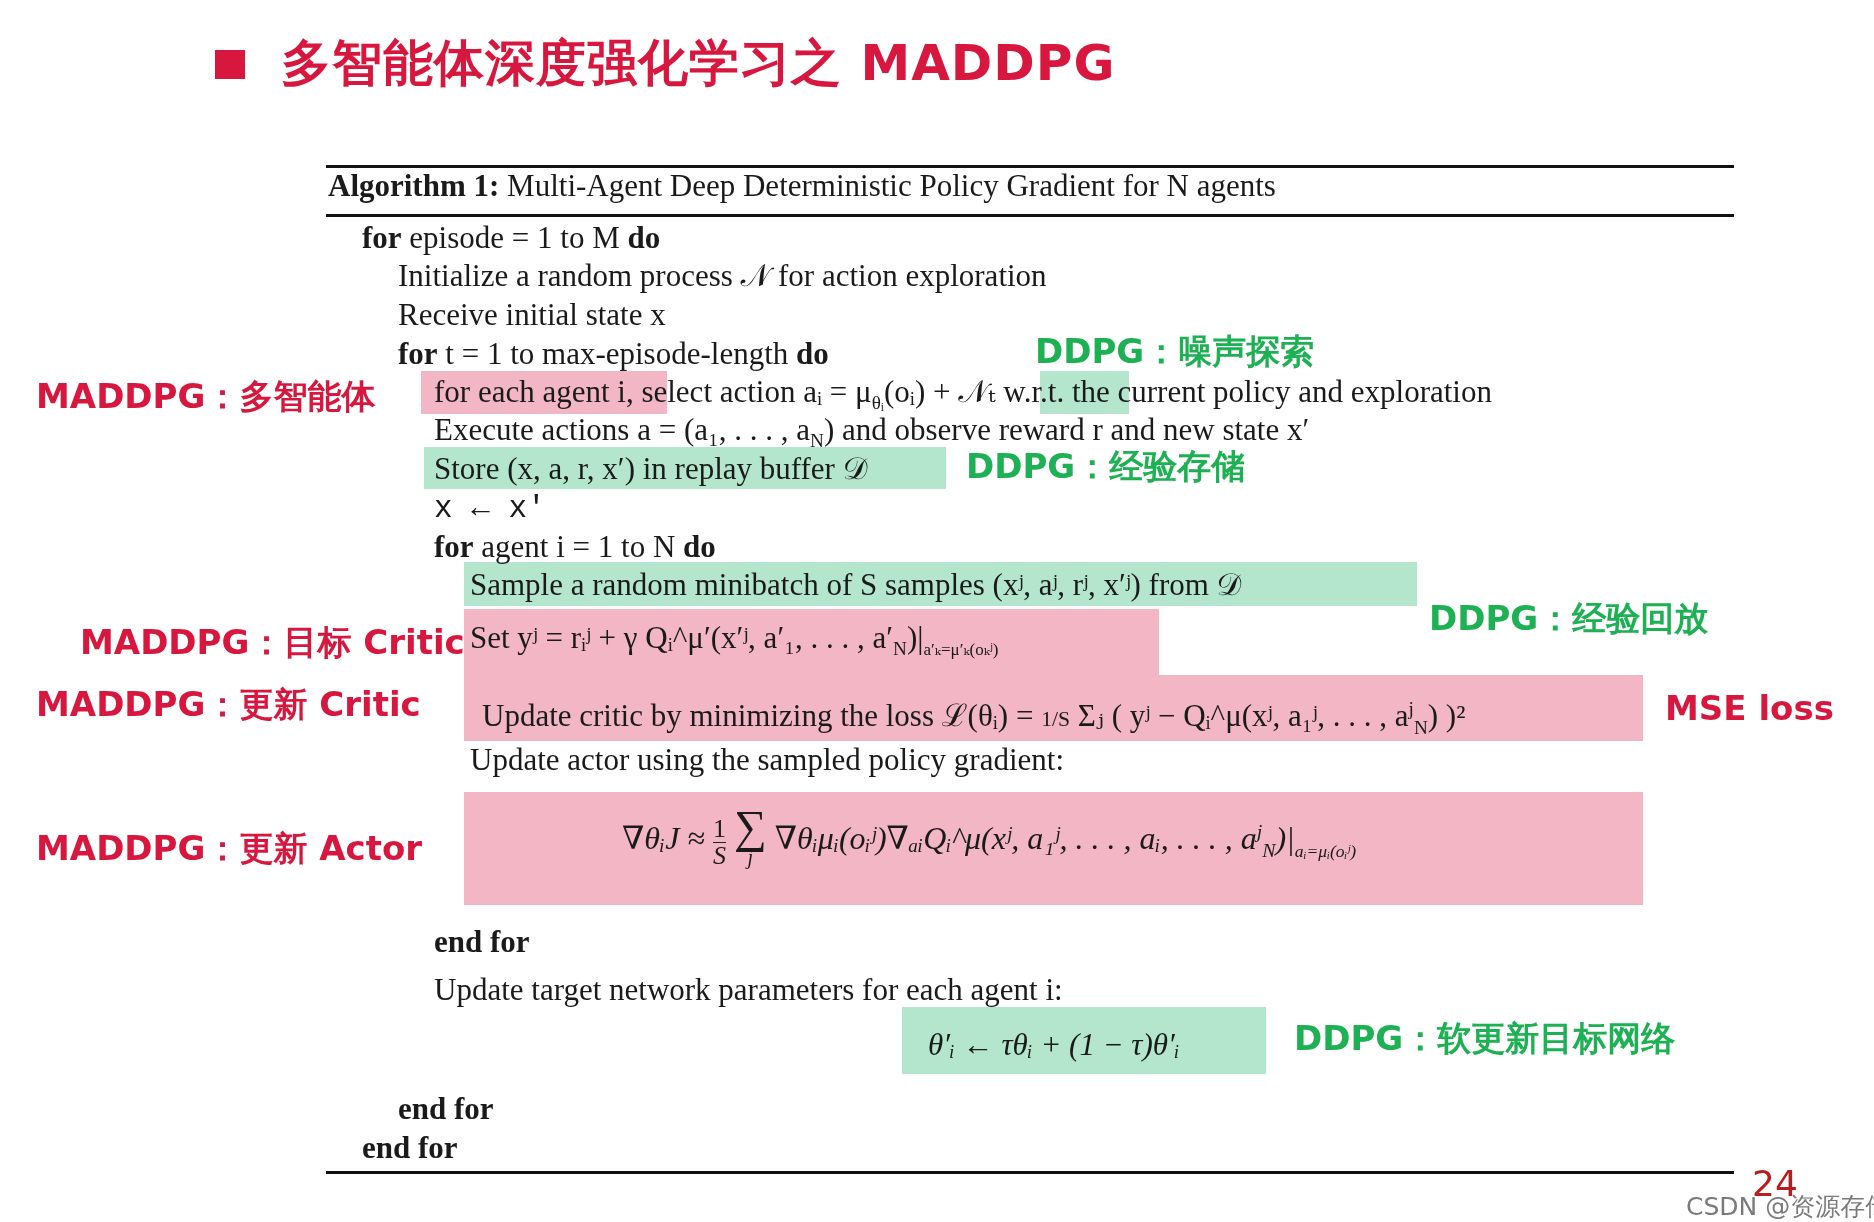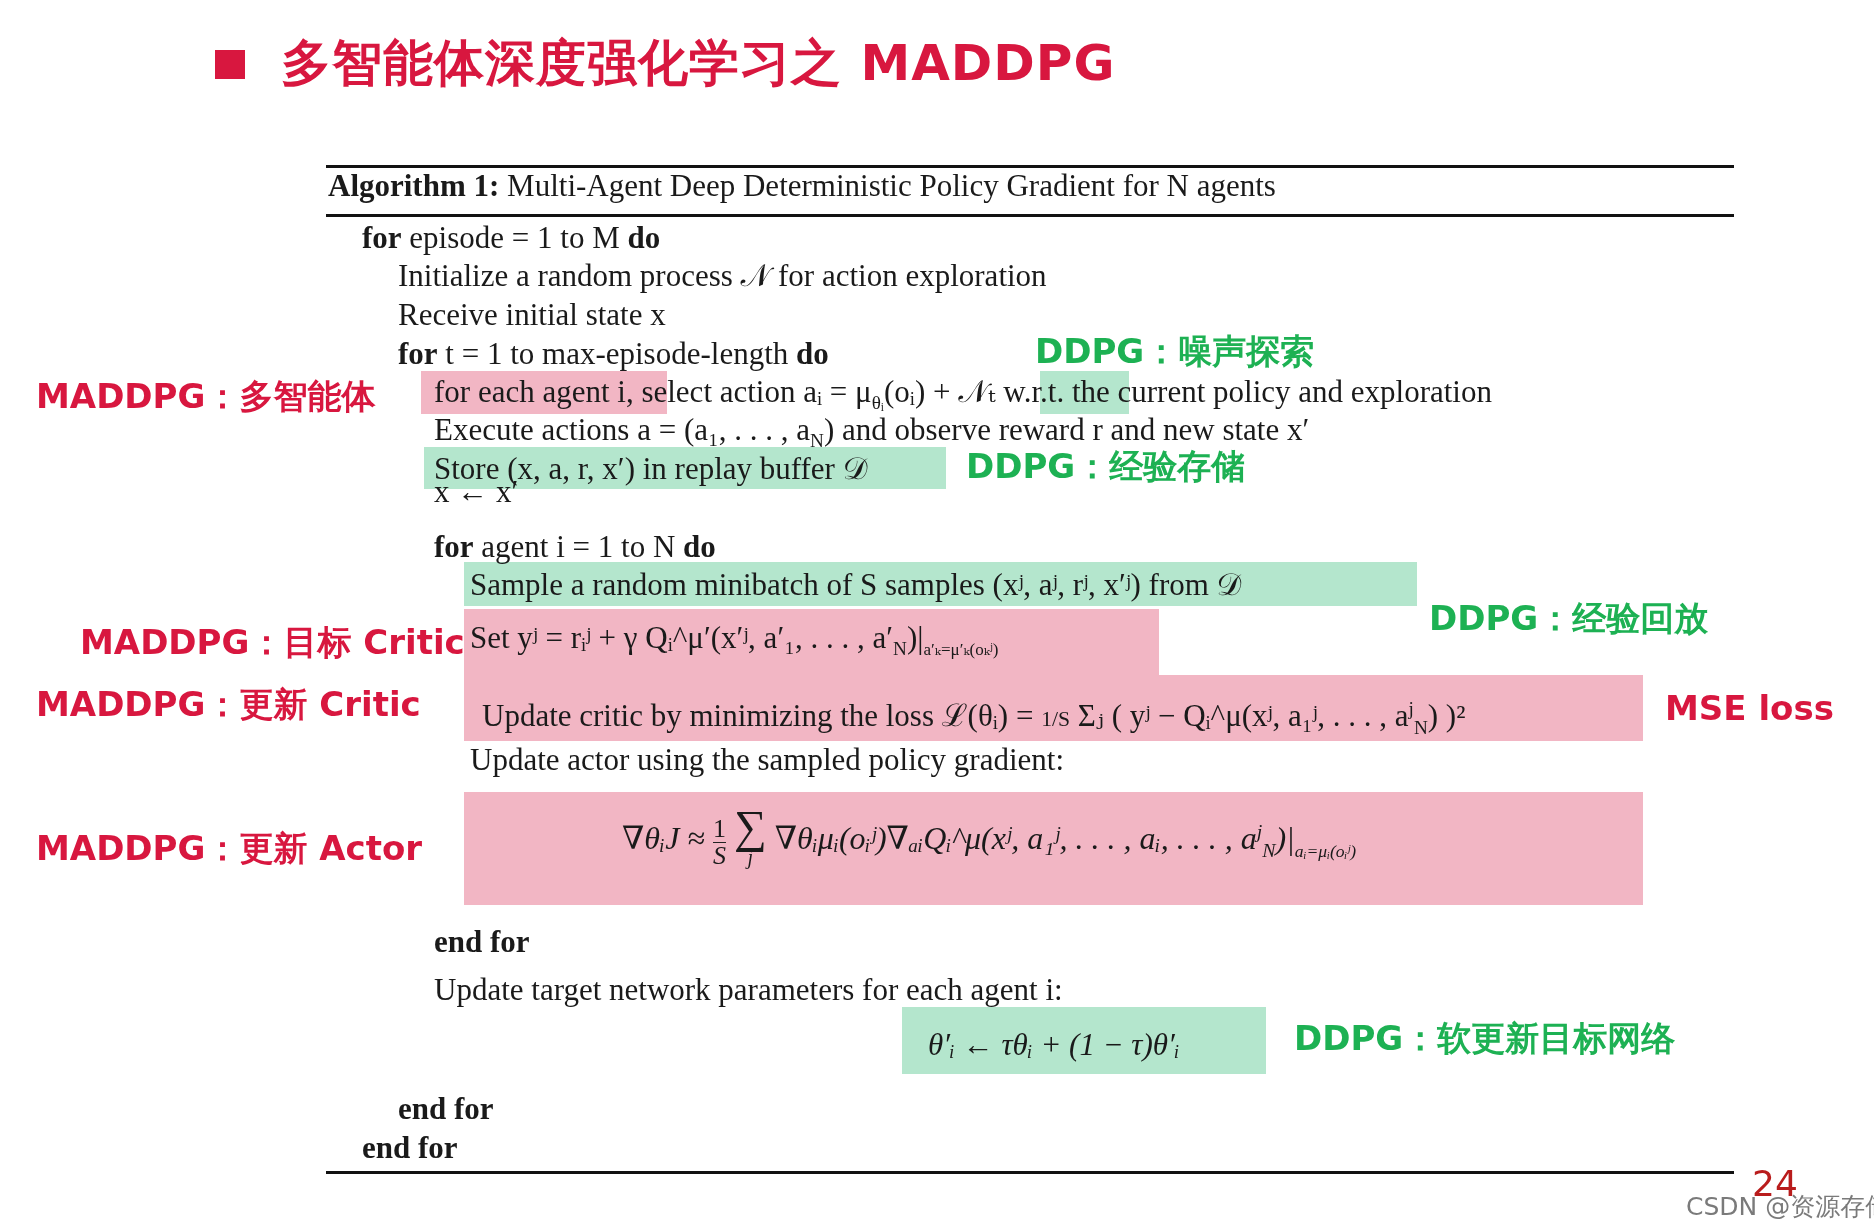--- a/index.html
+++ b/index.html
@@ -58,21 +58,21 @@
 <div class="line" style="left:398px; top:335px;">
   <span class="kw">for</span><span> t = 1 to max-episode-length </span><span class="kw">do</span>
 </div>
 <div class="line" style="left:434px; top:373px;">
   <span>for each agent i,</span><span> select action aᵢ = μ</span><sub>θᵢ</sub><span>(oᵢ) </span><span>+ 𝒩ₜ</span><span> w.r.t. the current policy and exploration</span>
 </div>
 <div class="line" style="left:434px; top:411px;">
   <span>Execute actions a = (a₁, . . . , a</span><sub>N</sub><span>) and observe reward r and new state x′</span>
 </div>
 <div class="line" style="left:434px; top:450px;">Store (x, a, r, x′) in replay buffer 𝒟</div>
-<div class="line" style="left:434px; top:473px;">x ← x′</div>
+<div class="line" style="left:434px; top:490px;font-family:Liberation Mono, monospace;">x ← x′</div>
 <div class="line" style="left:434px; top:528px;">
   <span class="kw">for</span><span> agent i = 1 to N </span><span class="kw">do</span>
 </div>
 <div class="line" style="left:470px; top:566px;">Sample a random minibatch of S samples (xʲ, aʲ, rʲ, x′ʲ) from 𝒟</div>
 <div class="line" style="left:470px; top:619px;">
   <span>Set yʲ = rᵢʲ + γ Qᵢ^μ′(x′ʲ, a′₁, . . . , a′</span><sub>N</sub><span>)|</span><sub style="font-size:55%;">a′ₖ=μ′ₖ(oₖʲ)</sub>
 </div>
 <div class="line" style="left:470px; top:690px;margin-left:12px;">
   <span>Update critic by minimizing the loss ℒ(θᵢ) = </span><span style="font-size:70%;">1/S</span><span> Σⱼ ( yʲ − Qᵢ^μ(xʲ, a₁ʲ, . . . , a</span><sup>j</sup><sub>N</sub><span>) )²</span>
 </div>

